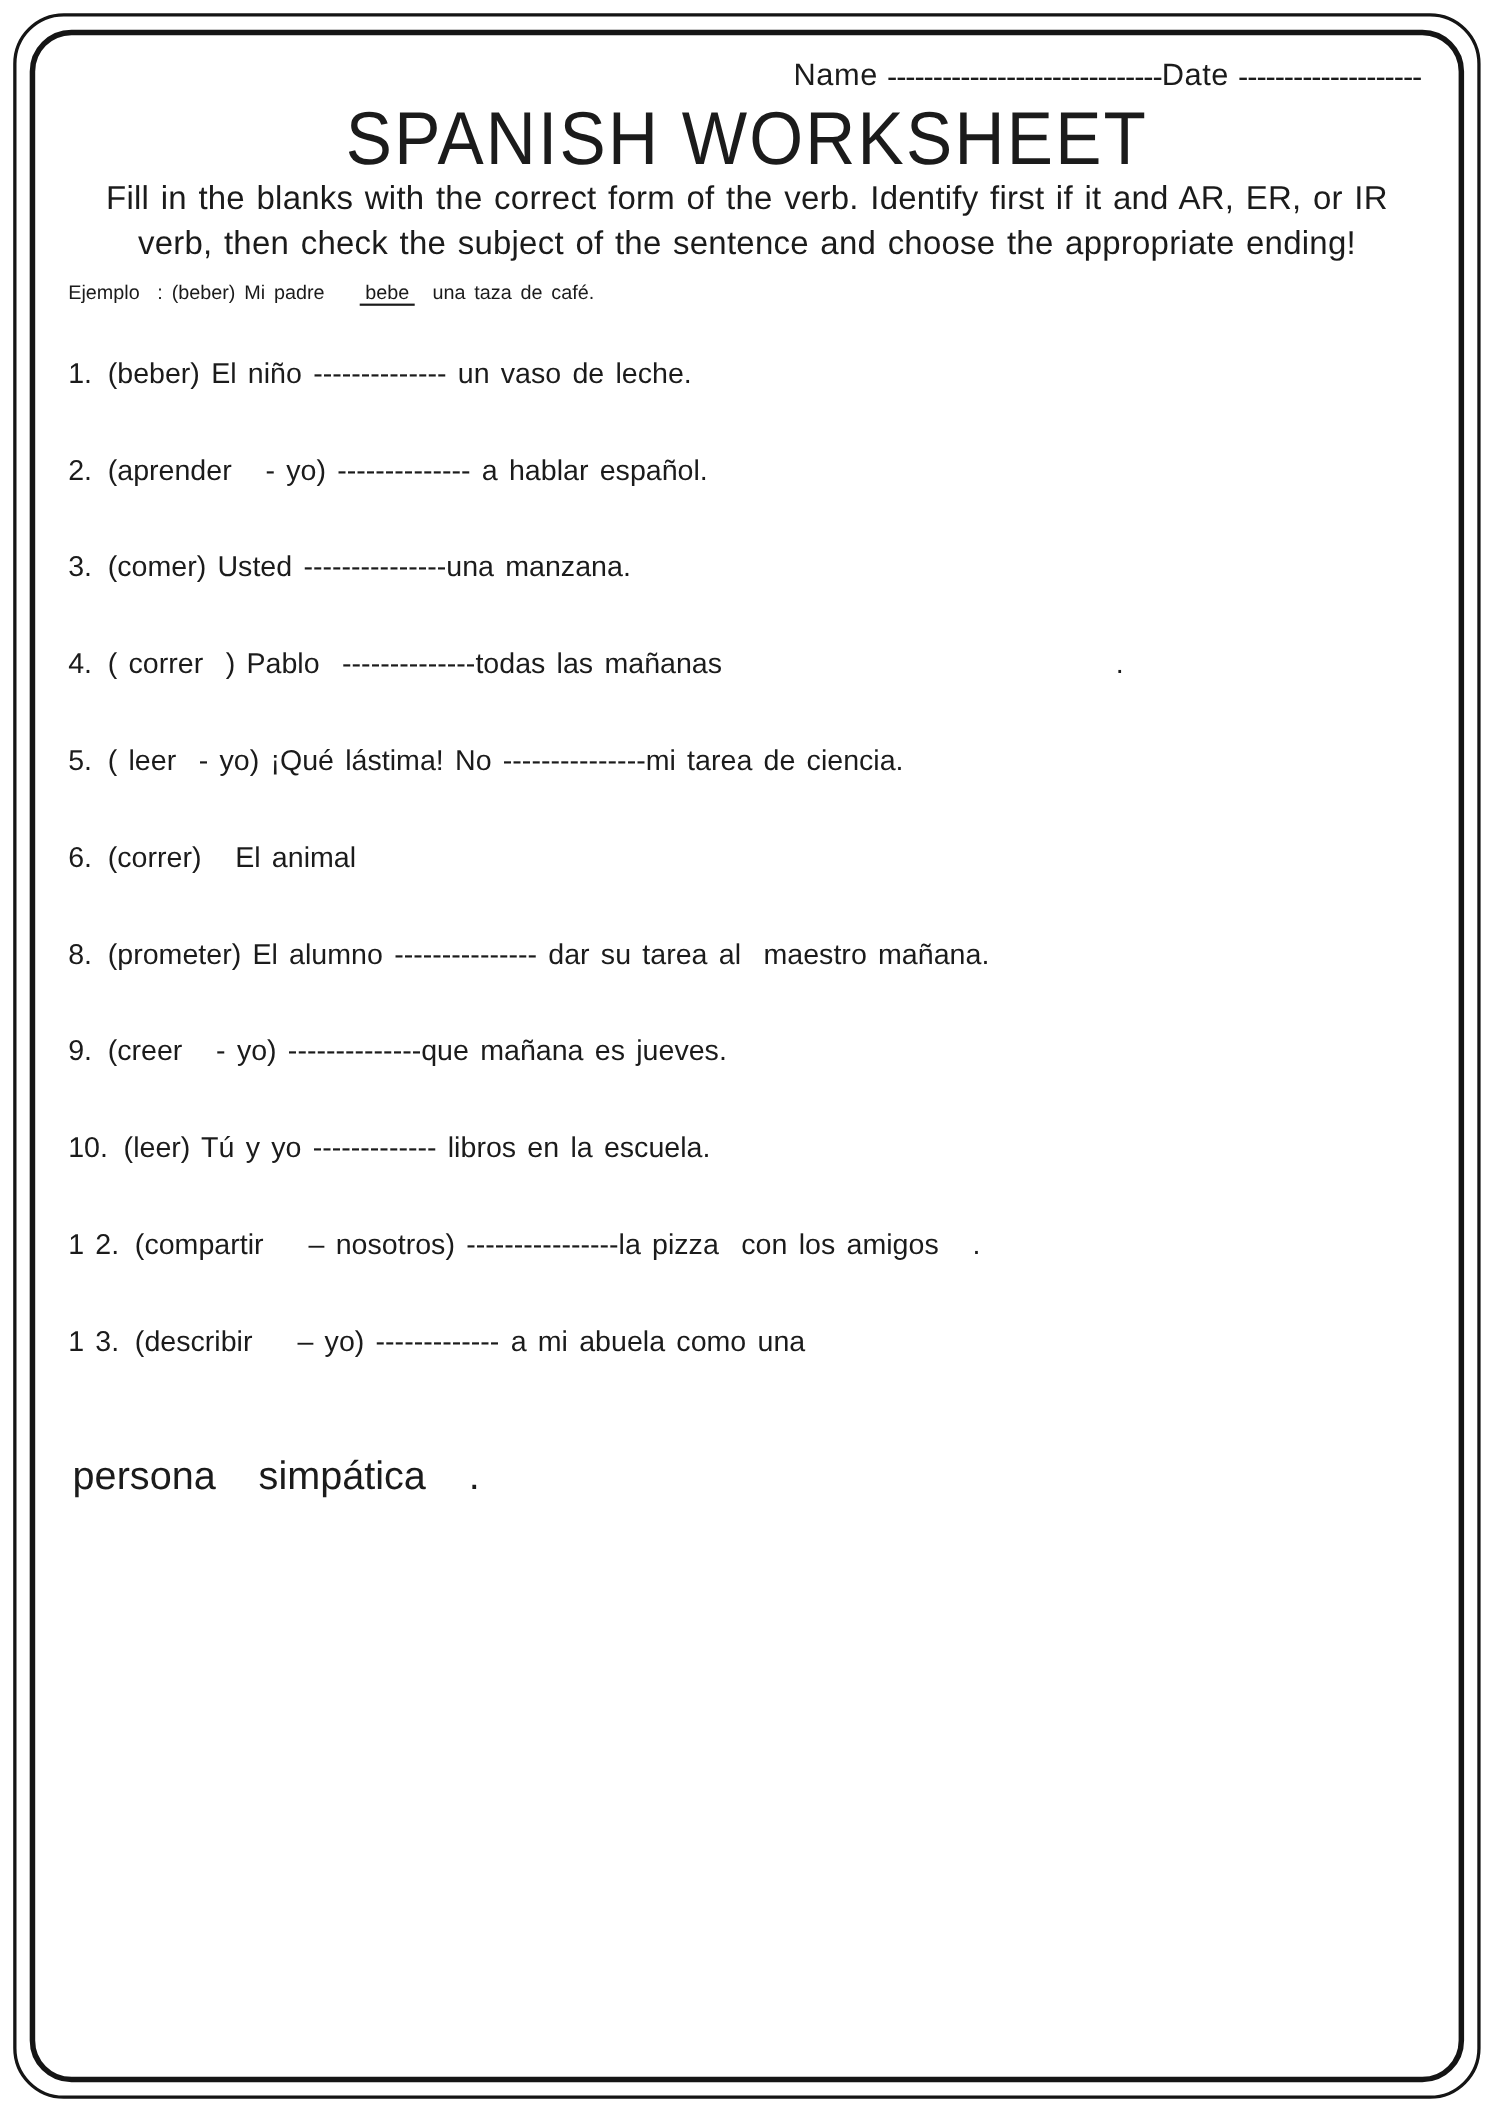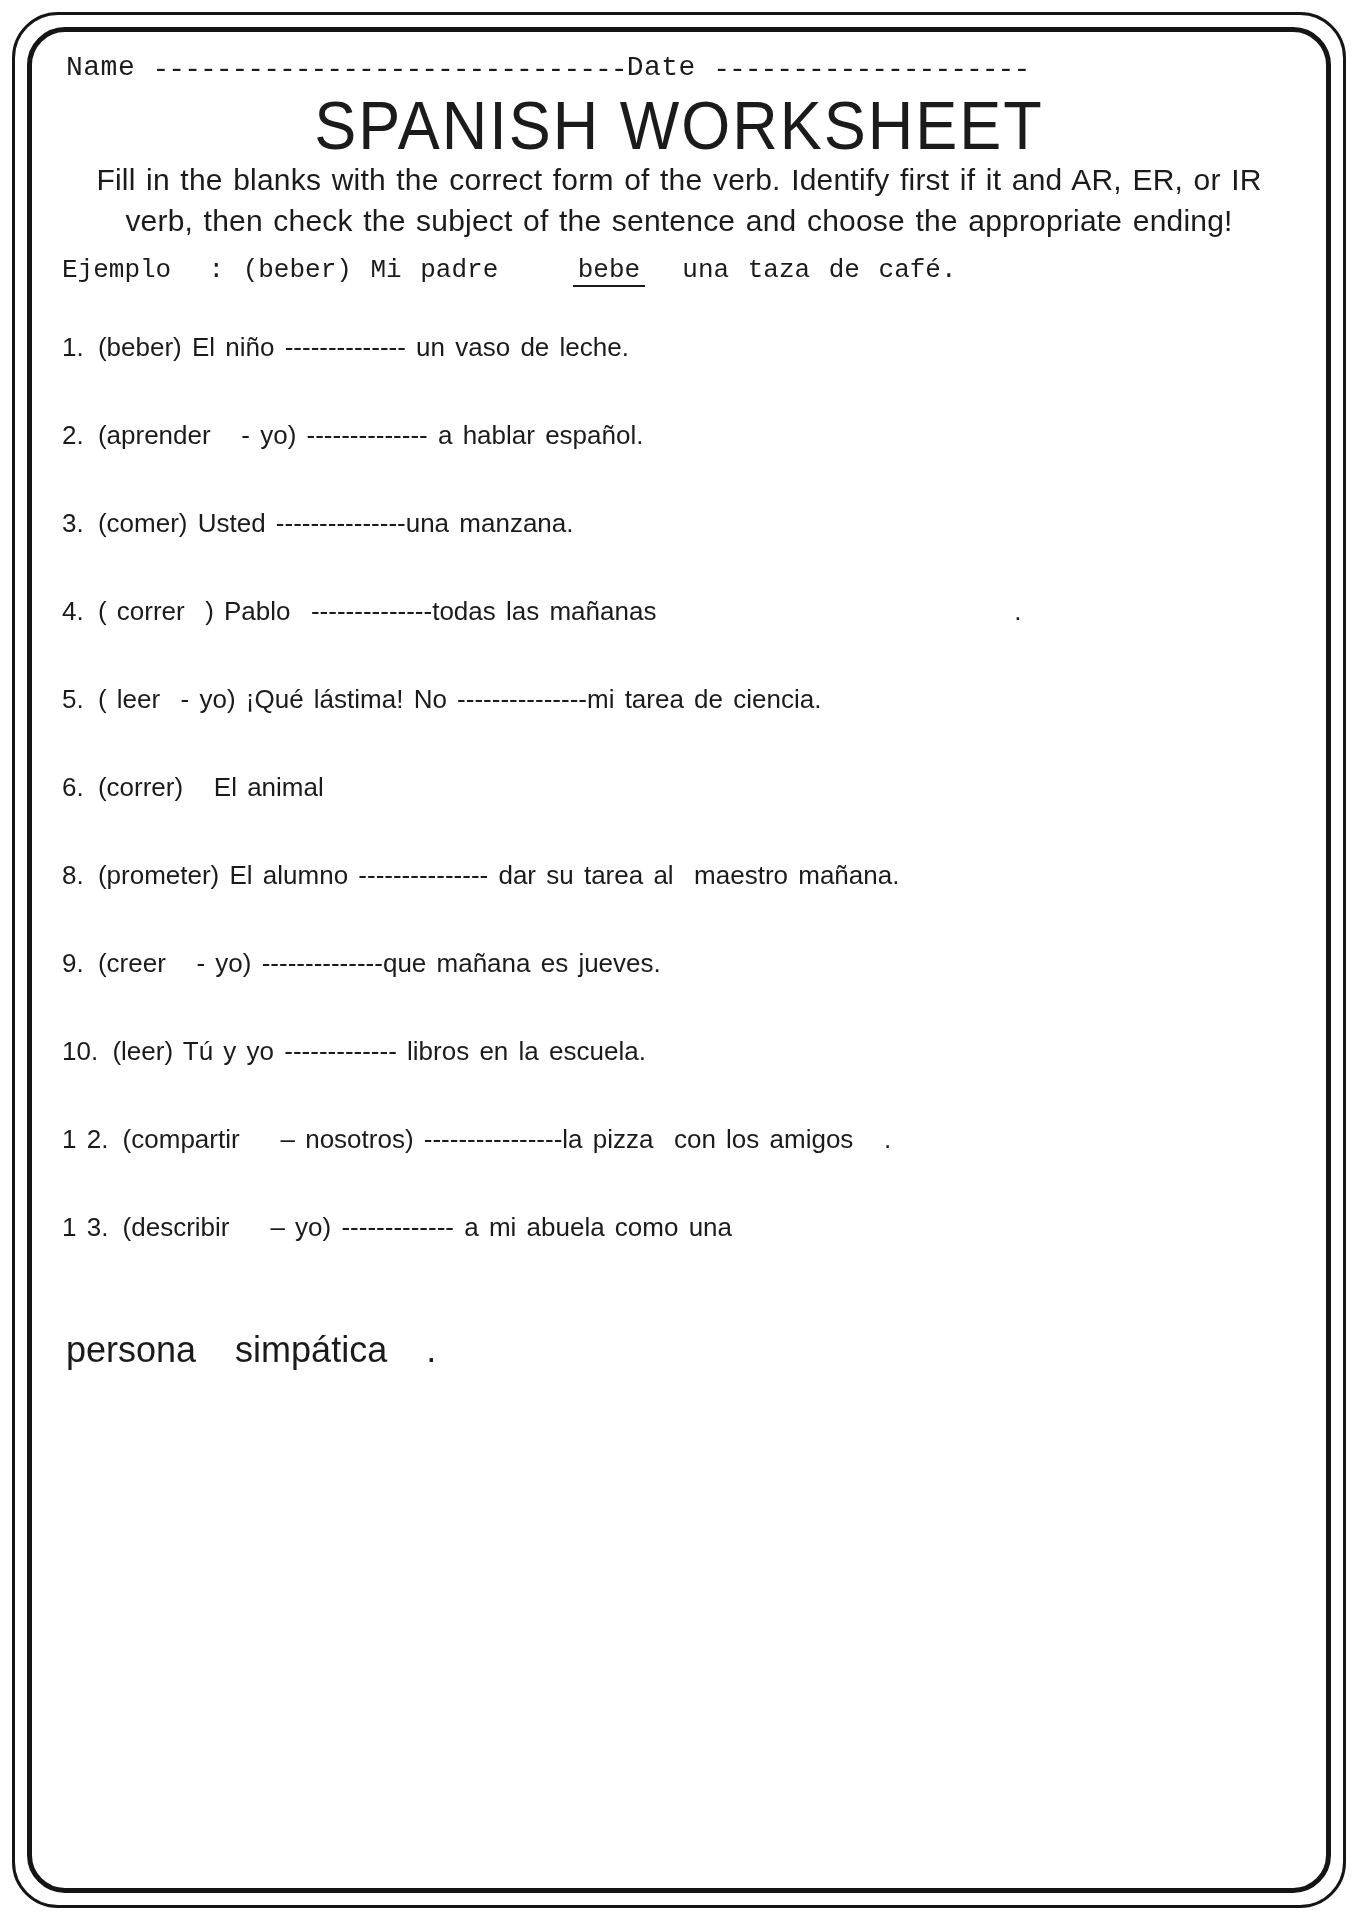--- a/index.html
+++ b/index.html
@@ -27,26 +27,25 @@
     pointer-events: none;
   }
   .content {
     position: absolute;
     inset: 32px;
     padding: 20px 30px 0 30px;
     box-sizing: border-box;
   }
   .head-row {
     display: flex;
-    justify-content: flex-start;
+    justify-content: flex-end;
     align-items: baseline;
     font-size: 28px;
     letter-spacing: 0.5px;
     padding: 0 4px;
-    font-family: Liberation Mono, monospace;
   }
   .field { white-space: pre; }
   .rule {
     letter-spacing: -1px;
     position: relative;
     top: 2px;
   }
   h1.title {
     text-align: center;
     font-size: 63px;
@@ -59,25 +58,24 @@
   }
   .instr {
     text-align: center;
     font-size: 30px;
     margin: 4px 0 0 0;
     line-height: 1.22;
     letter-spacing: 0.2px;
     word-spacing: 2px;
   }
   .example {
-    font-size: 26px;
+    font-size: 18px;
     margin: 16px 0 0 0;
     white-space: pre-wrap;
     word-spacing: 3px;
-    font-family: Liberation Mono, monospace;
   }
   .example .answer {
     border-bottom: 2px solid #1b1b1b;
     padding: 0 5px;
   }
   .q {
     font-size: 26px;
     line-height: 36px;
     margin: 52px 0 0 0;
     white-space: pre-wrap;

